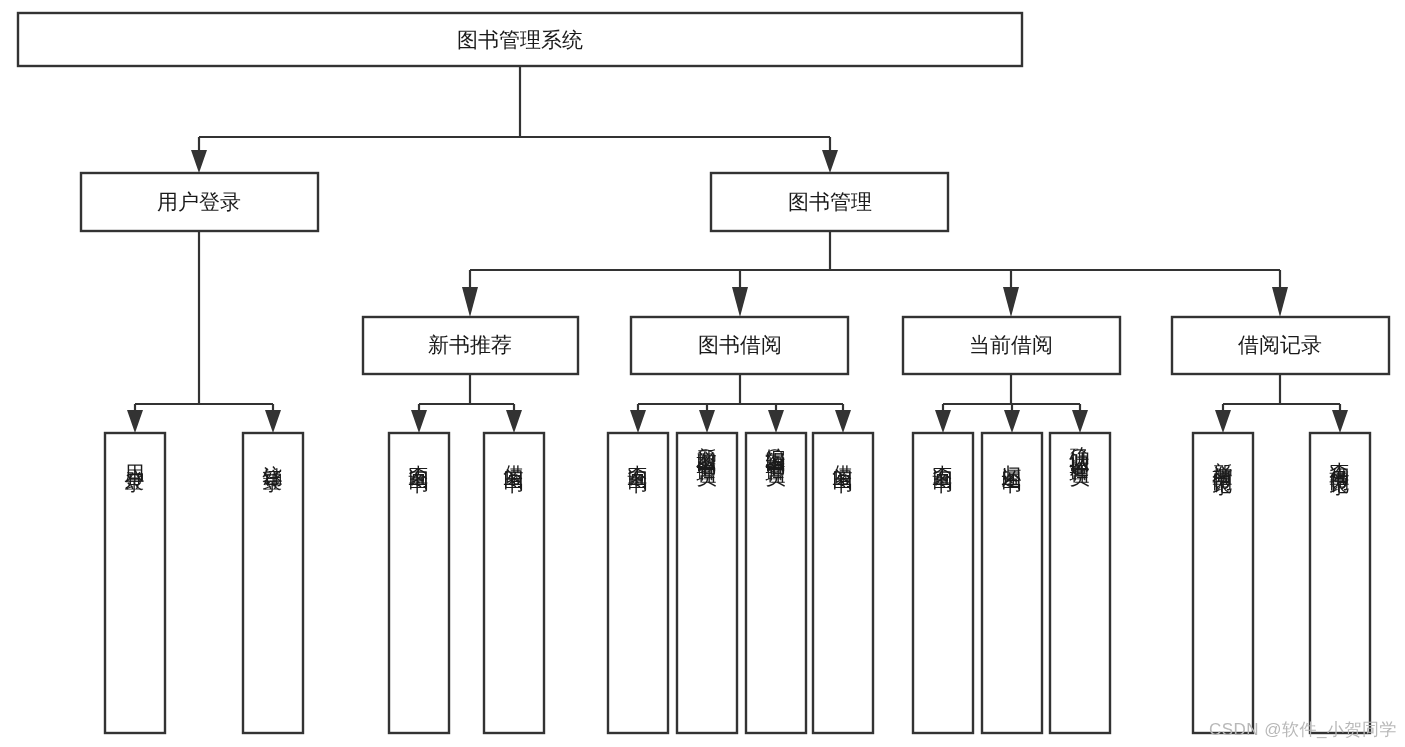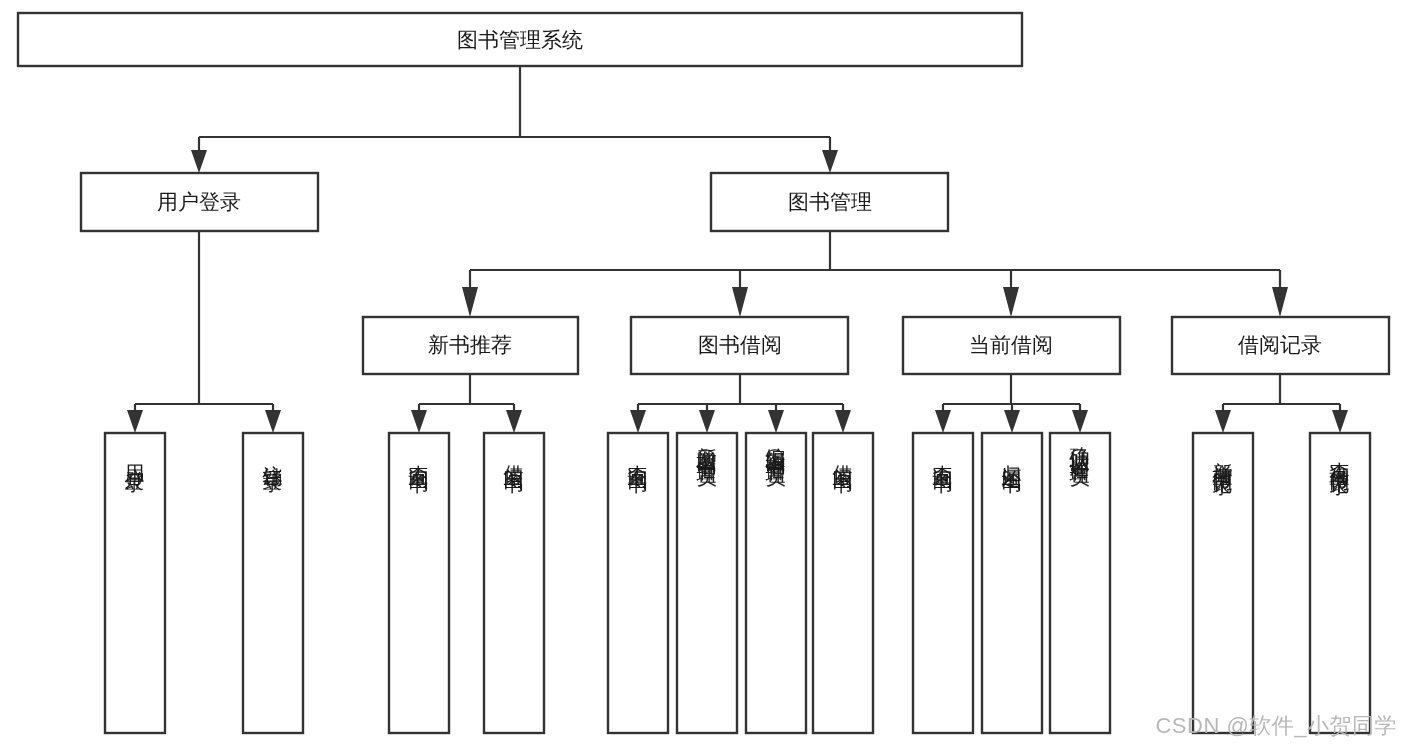--- a/index.html
+++ b/index.html
@@ -57,21 +57,21 @@
     fill: #1a1a1a;
     writing-mode: vertical-rl;
     text-orientation: upright;
     letter-spacing: 3px;
   }
   .watermark {
     position: absolute;
     right: 8px;
     bottom: 6px;
     font-family: "Liberation Sans", "DejaVu Sans", sans-serif;
-    font-size: 22px;
+    font-size: 17px;
     color: #b8b8b8;
     white-space: nowrap;
     user-select: none;
     letter-spacing: 0.5px;
   }
 </style>
 </head>
 <body>
 
 <div id="diagram-root">

